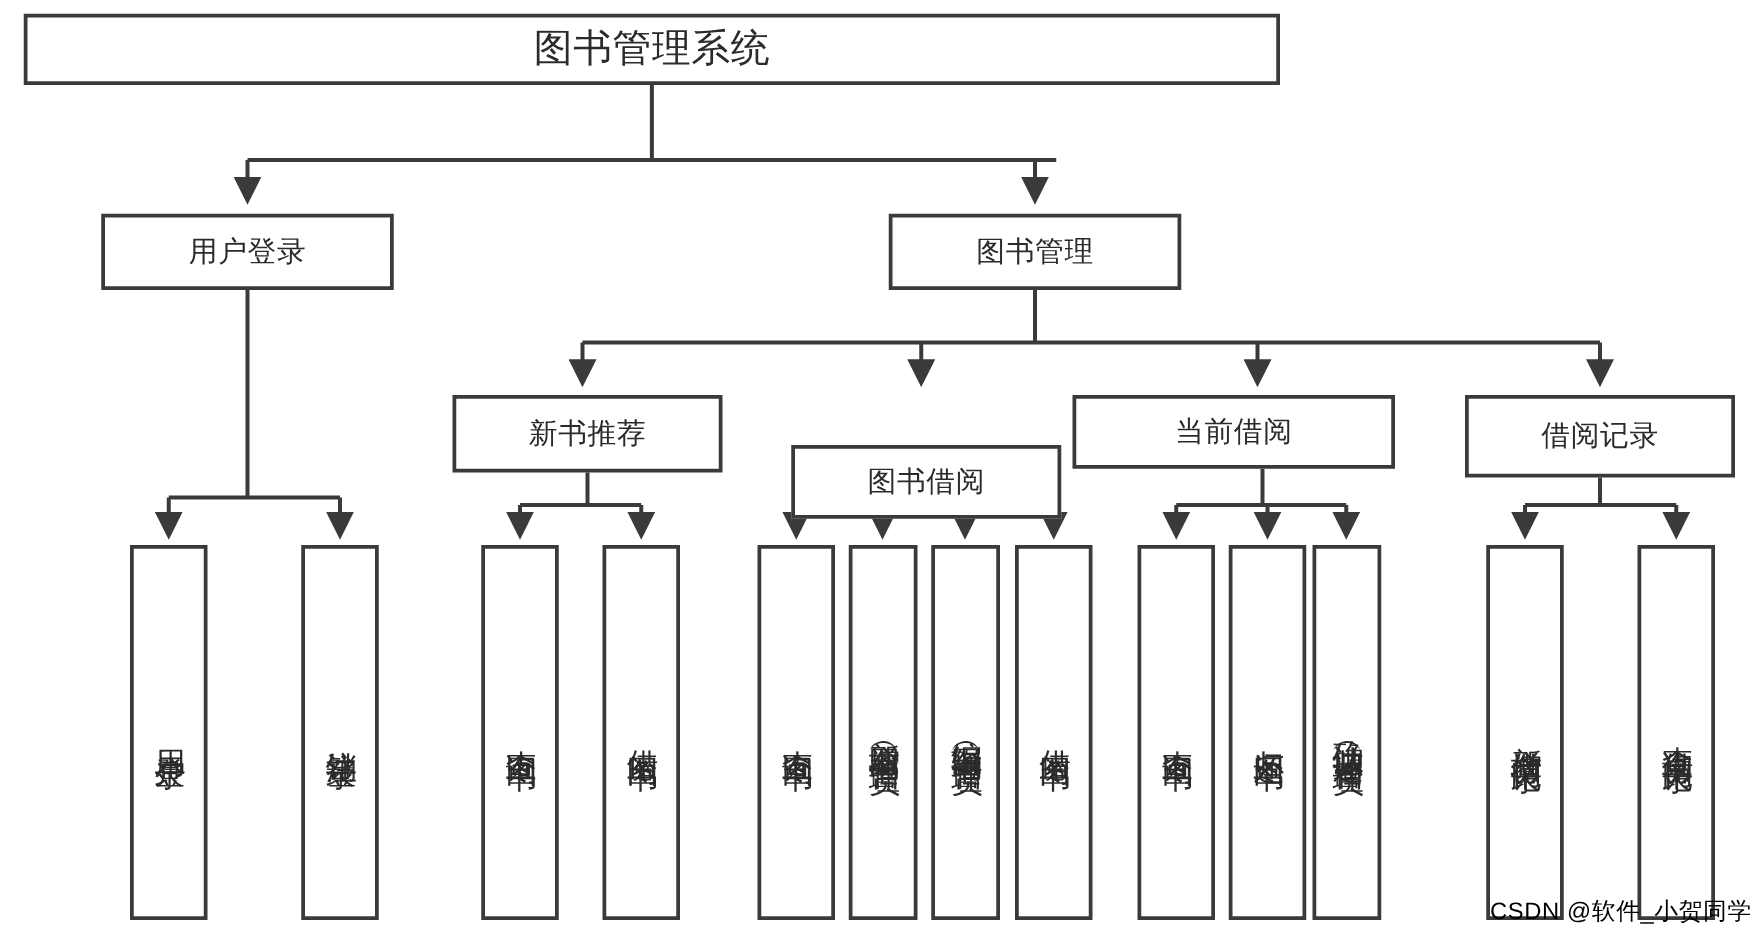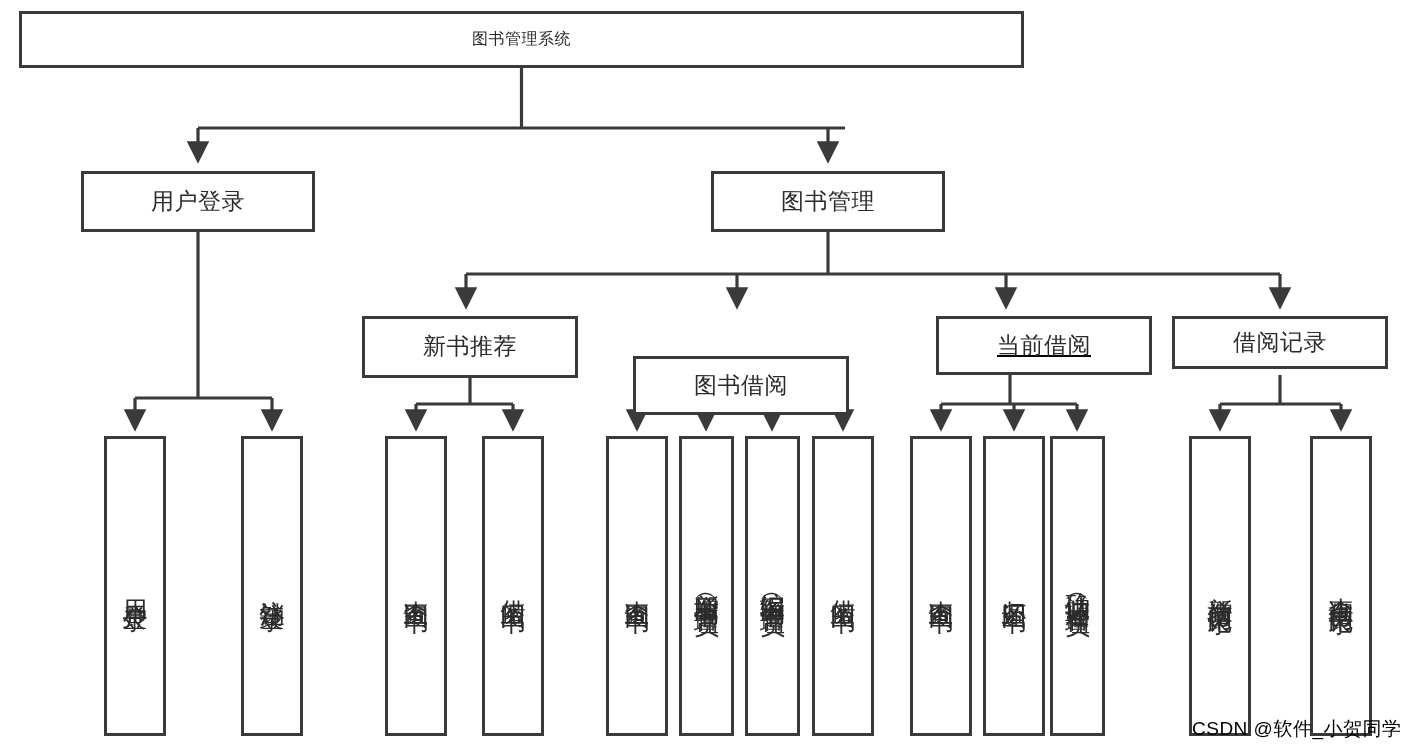--- a/index.html
+++ b/index.html
@@ -39,21 +39,21 @@
     color: #2b2b2b;
     line-height: 1.18;
     white-space: pre;
     text-align: center;
   }
   .node.horiz .node-label {
     font-size: 23px;
     letter-spacing: 0.5px;
   }
   .node.root .node-label {
-    font-size: 16px;
+    font-size: 31px;
     letter-spacing: 0.5px;
   }
   .node.vert {
     align-items: center;
     justify-content: center;
   }
   .node.vert .node-label {
     writing-mode: vertical-rl;
     text-orientation: upright;
     font-size: 25px;
@@ -133,24 +133,24 @@
   <div class="node horiz" style="left: 711px; top: 171px; width: 234px; height: 61px;">
     <span class="node-label">图书管理</span>
   </div>
 
   <div class="node horiz" style="left: 362px; top: 316px; width: 216px; height: 62px;">
     <span class="node-label">新书推荐</span>
   </div>
   <div class="node horiz" style="left: 633px; top: 316px; width: 216px; height: 59px; margin-top: 40px;">
     <span class="node-label">图书借阅</span>
   </div>
-  <div class="node horiz" style="left: 936px; top: 316px; width: 216px; height: 59px; text-decoration: underline;">
+  <div class="node horiz" style="left: 858px; top: 316px; width: 258px; height: 59px;">
     <span class="node-label">当前借阅</span>
   </div>
-  <div class="node horiz" style="left: 1172px; top: 316px; width: 216px; height: 53px;">
+  <div class="node horiz" style="left: 1172px; top: 316px; width: 216px; height: 66px;">
     <span class="node-label">借阅记录</span>
   </div>
 
   <div class="node vert" style="left: 104px; top: 436px; width: 62px; height: 300px;">
     <span class="node-label">用户登录</span>
   </div>
   <div class="node vert" style="left: 241px; top: 436px; width: 62px; height: 300px;">
     <span class="node-label">注销登录</span>
   </div>
   <div class="node vert" style="left: 385px; top: 436px; width: 62px; height: 300px;">

